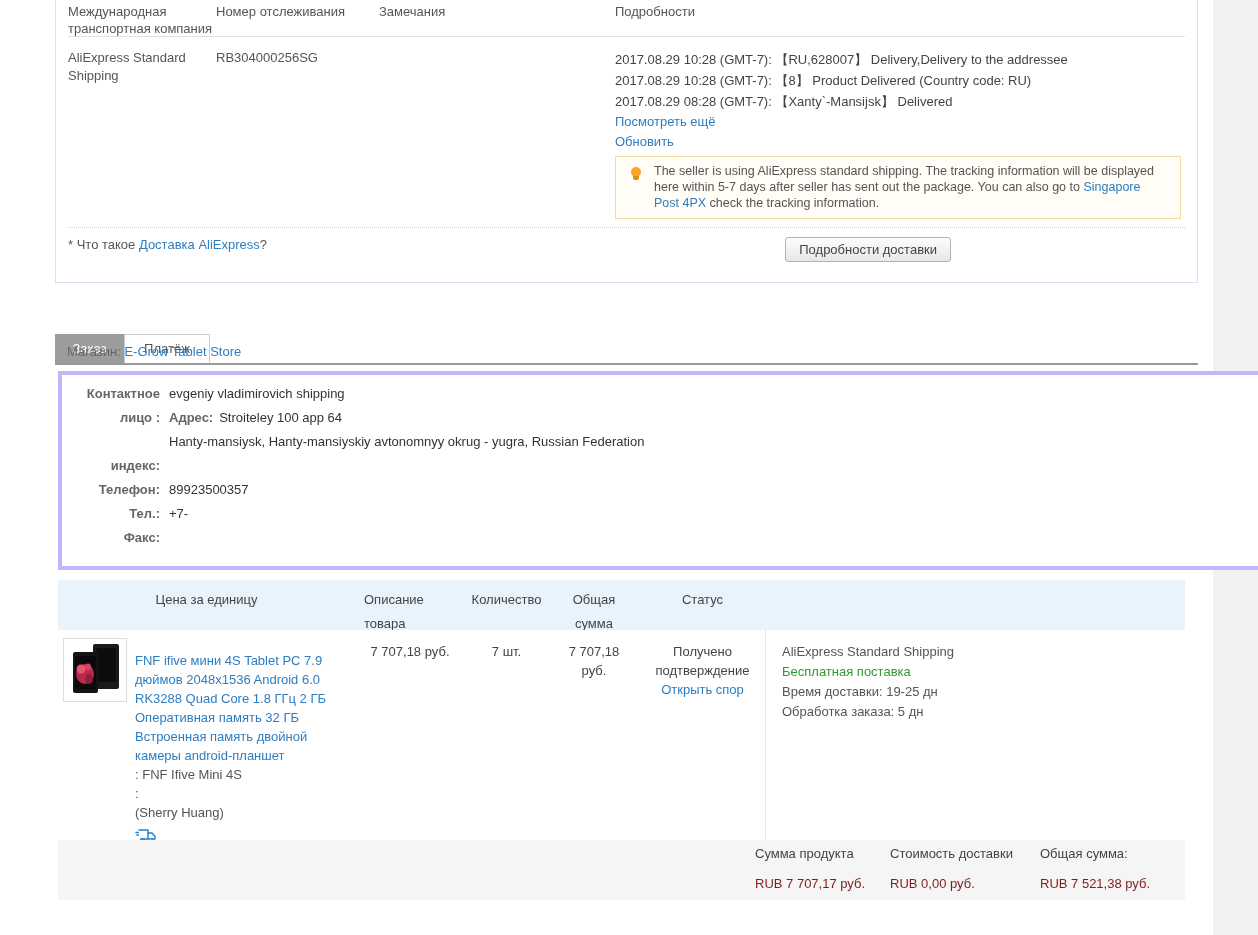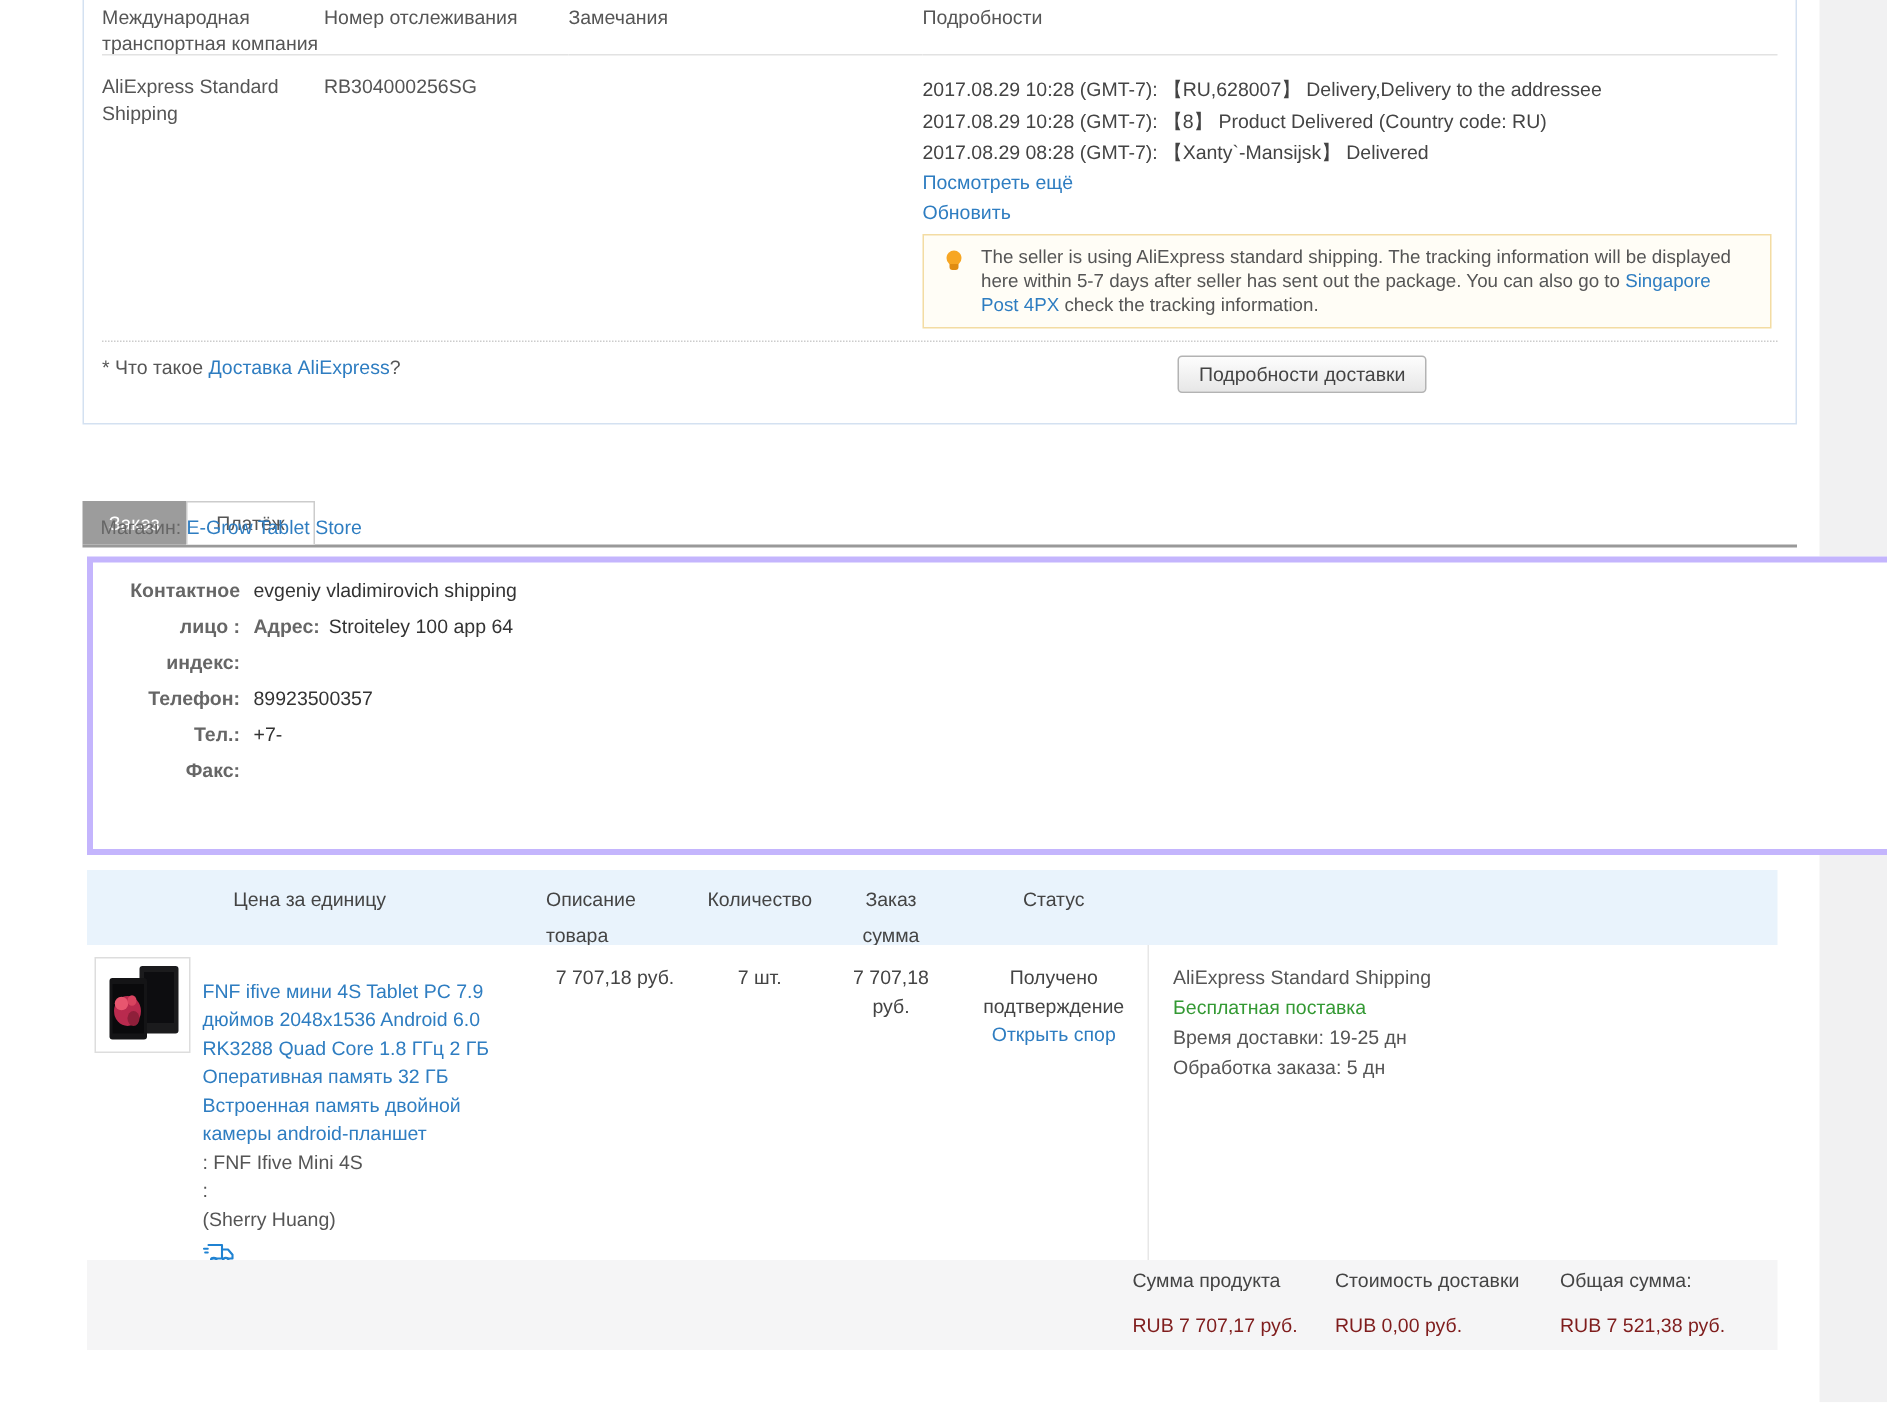--- a/index.html
+++ b/index.html
@@ -131,20 +131,21 @@
       <div class="c-val">evgeniy vladimirovich shipping</div>
     </div>
     <div class="c-row">
       <div class="c-label">лицо :</div>
       <div class="c-val">
         <span class="addr-label">Адрес:</span><span>Stroiteley 100 app 64</span>
       </div>
     </div>
     <div class="c-row">
       <div class="c-label"></div>
+      <div class="c-val">Hanty-mansiysk, Hanty-mansiyskiy avtonomnyy okrug - yugra, Russian Federation</div>
     </div>
     <div class="c-row">
       <div class="c-label">индекс:</div>
       <div class="c-val"></div>
     </div>
     <div class="c-row">
       <div class="c-label">Телефон:</div>
       <div class="c-val">89923500357</div>
     </div>
     <div class="c-row">
@@ -154,21 +155,21 @@
     <div class="c-row">
       <div class="c-label">Факс:</div>
       <div class="c-val"></div>
     </div>
   </div>
 
   <div class="items-head">
     <div class="hc hc-c">Цена за единицу</div>
     <div class="hc hc-desc">Описание товара</div>
     <div class="hc hc-c">Количество</div>
-    <div class="hc hc-c" style="padding-left:14px;padding-right:14px;">Заказ сумма</div>
+    <div class="hc hc-c" style="padding-left:14px;padding-right:14px;">Общая сумма</div>
     <div class="hc hc-c">Статус</div>
     <div class="hc"></div>
   </div>
 
   <div class="items-row">
     <div class="p-cell">
       <div class="p-img">
         <svg width="62" height="62" viewBox="0 0 62 62">
           <rect x="29" y="5" width="26" height="45" rx="2" fill="#1b1b1d"></rect>
           <rect x="32" y="9" width="20" height="34" fill="#0d0d10"></rect>

